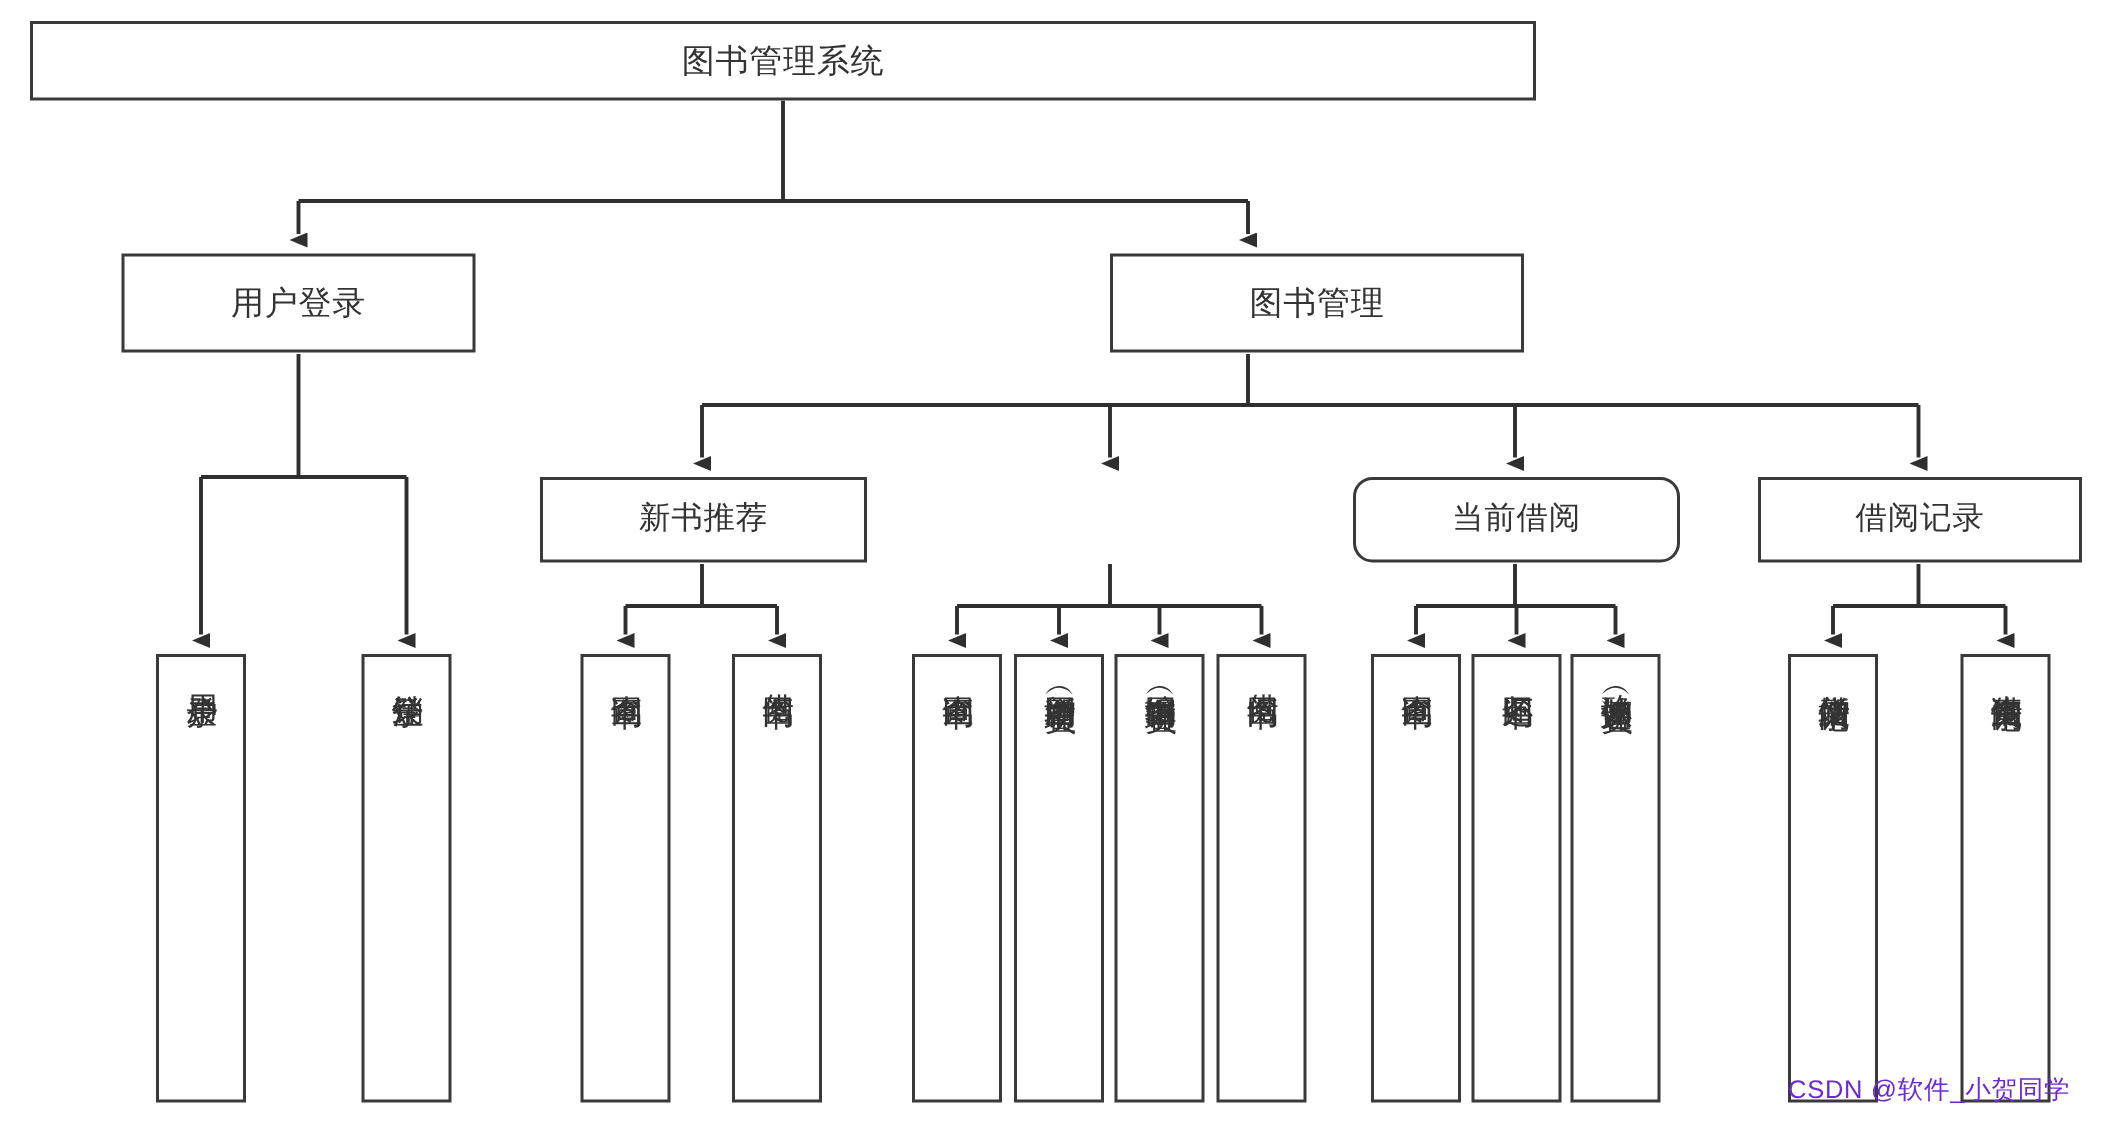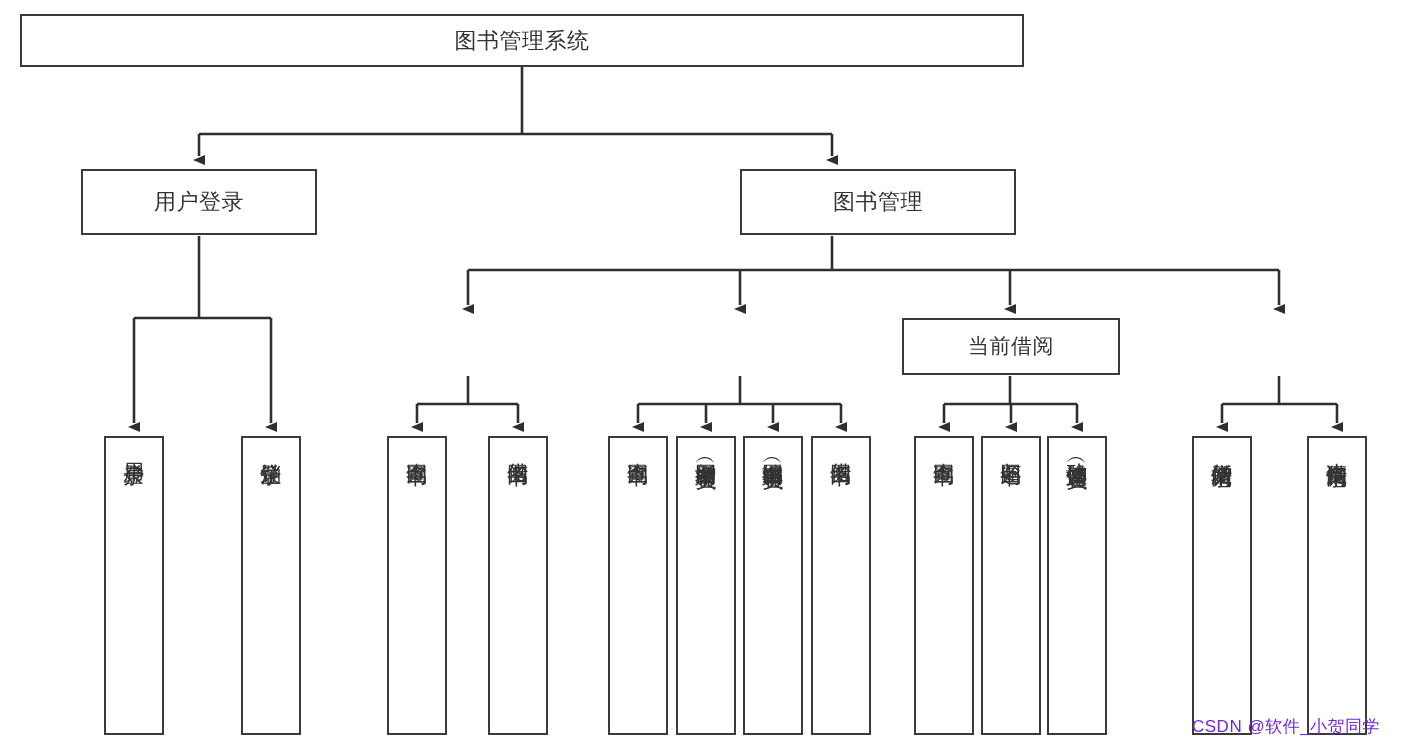--- a/index.html
+++ b/index.html
@@ -129,22 +129,28 @@
     <span class="node-label">图书管理系统</span>
   </div>
 
   <div class="node level1" style="left:81px; top:169px; width:236px; height:66px;">
     <span class="node-label">用户登录</span>
   </div>
   <div class="node level1" style="left:712px; top:169px; width:276px; height:66px;margin-left:28px;">
     <span class="node-label">图书管理</span>
   </div>
 
-  <div class="node level2" style="left:902px; top:318px; width:218px; height:57px;">
+  <div class="node level2" style="left:360px; top:318px; width:218px; height:57px;">
+    <span class="node-label">新书推荐</span>
+  </div>
+  <div class="node level2" style="left:902px; top:318px; width:218px; height:57px;border-radius:13px;">
     <span class="node-label">当前借阅</span>
+  </div>
+  <div class="node level2" style="left:1172px; top:318px; width:216px; height:57px;">
+    <span class="node-label">借阅记录</span>
   </div>
 
   <div class="node leaf" style="left:104px; top:436px; width:60px; height:299px;">
     <span class="node-label">用户登录</span>
   </div>
   <div class="node leaf" style="left:241px; top:436px; width:60px; height:299px;">
     <span class="node-label">注销登录</span>
   </div>
 
   <div class="node leaf" style="left:387px; top:436px; width:60px; height:299px;">

